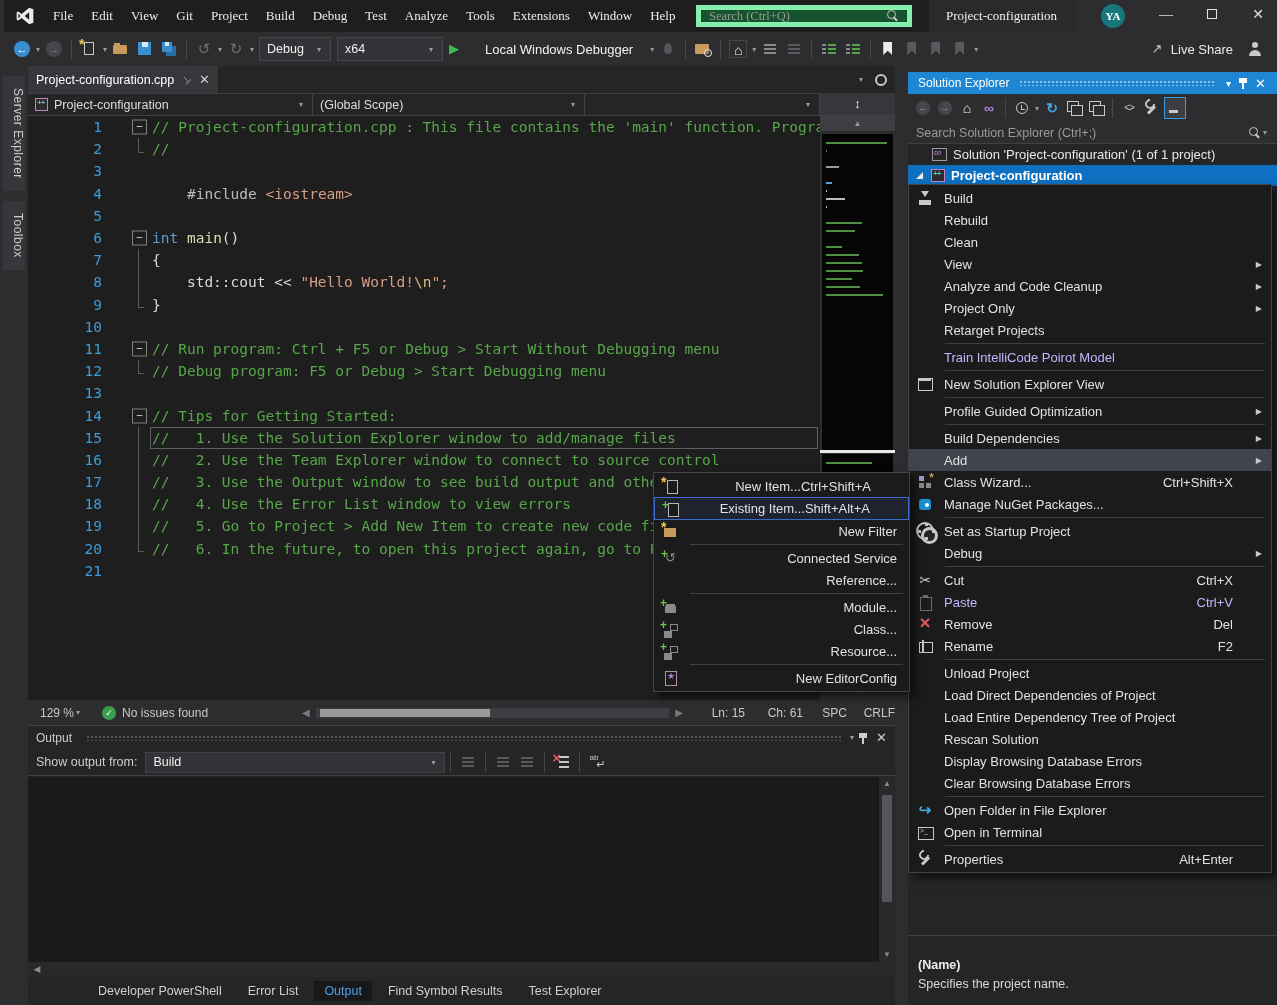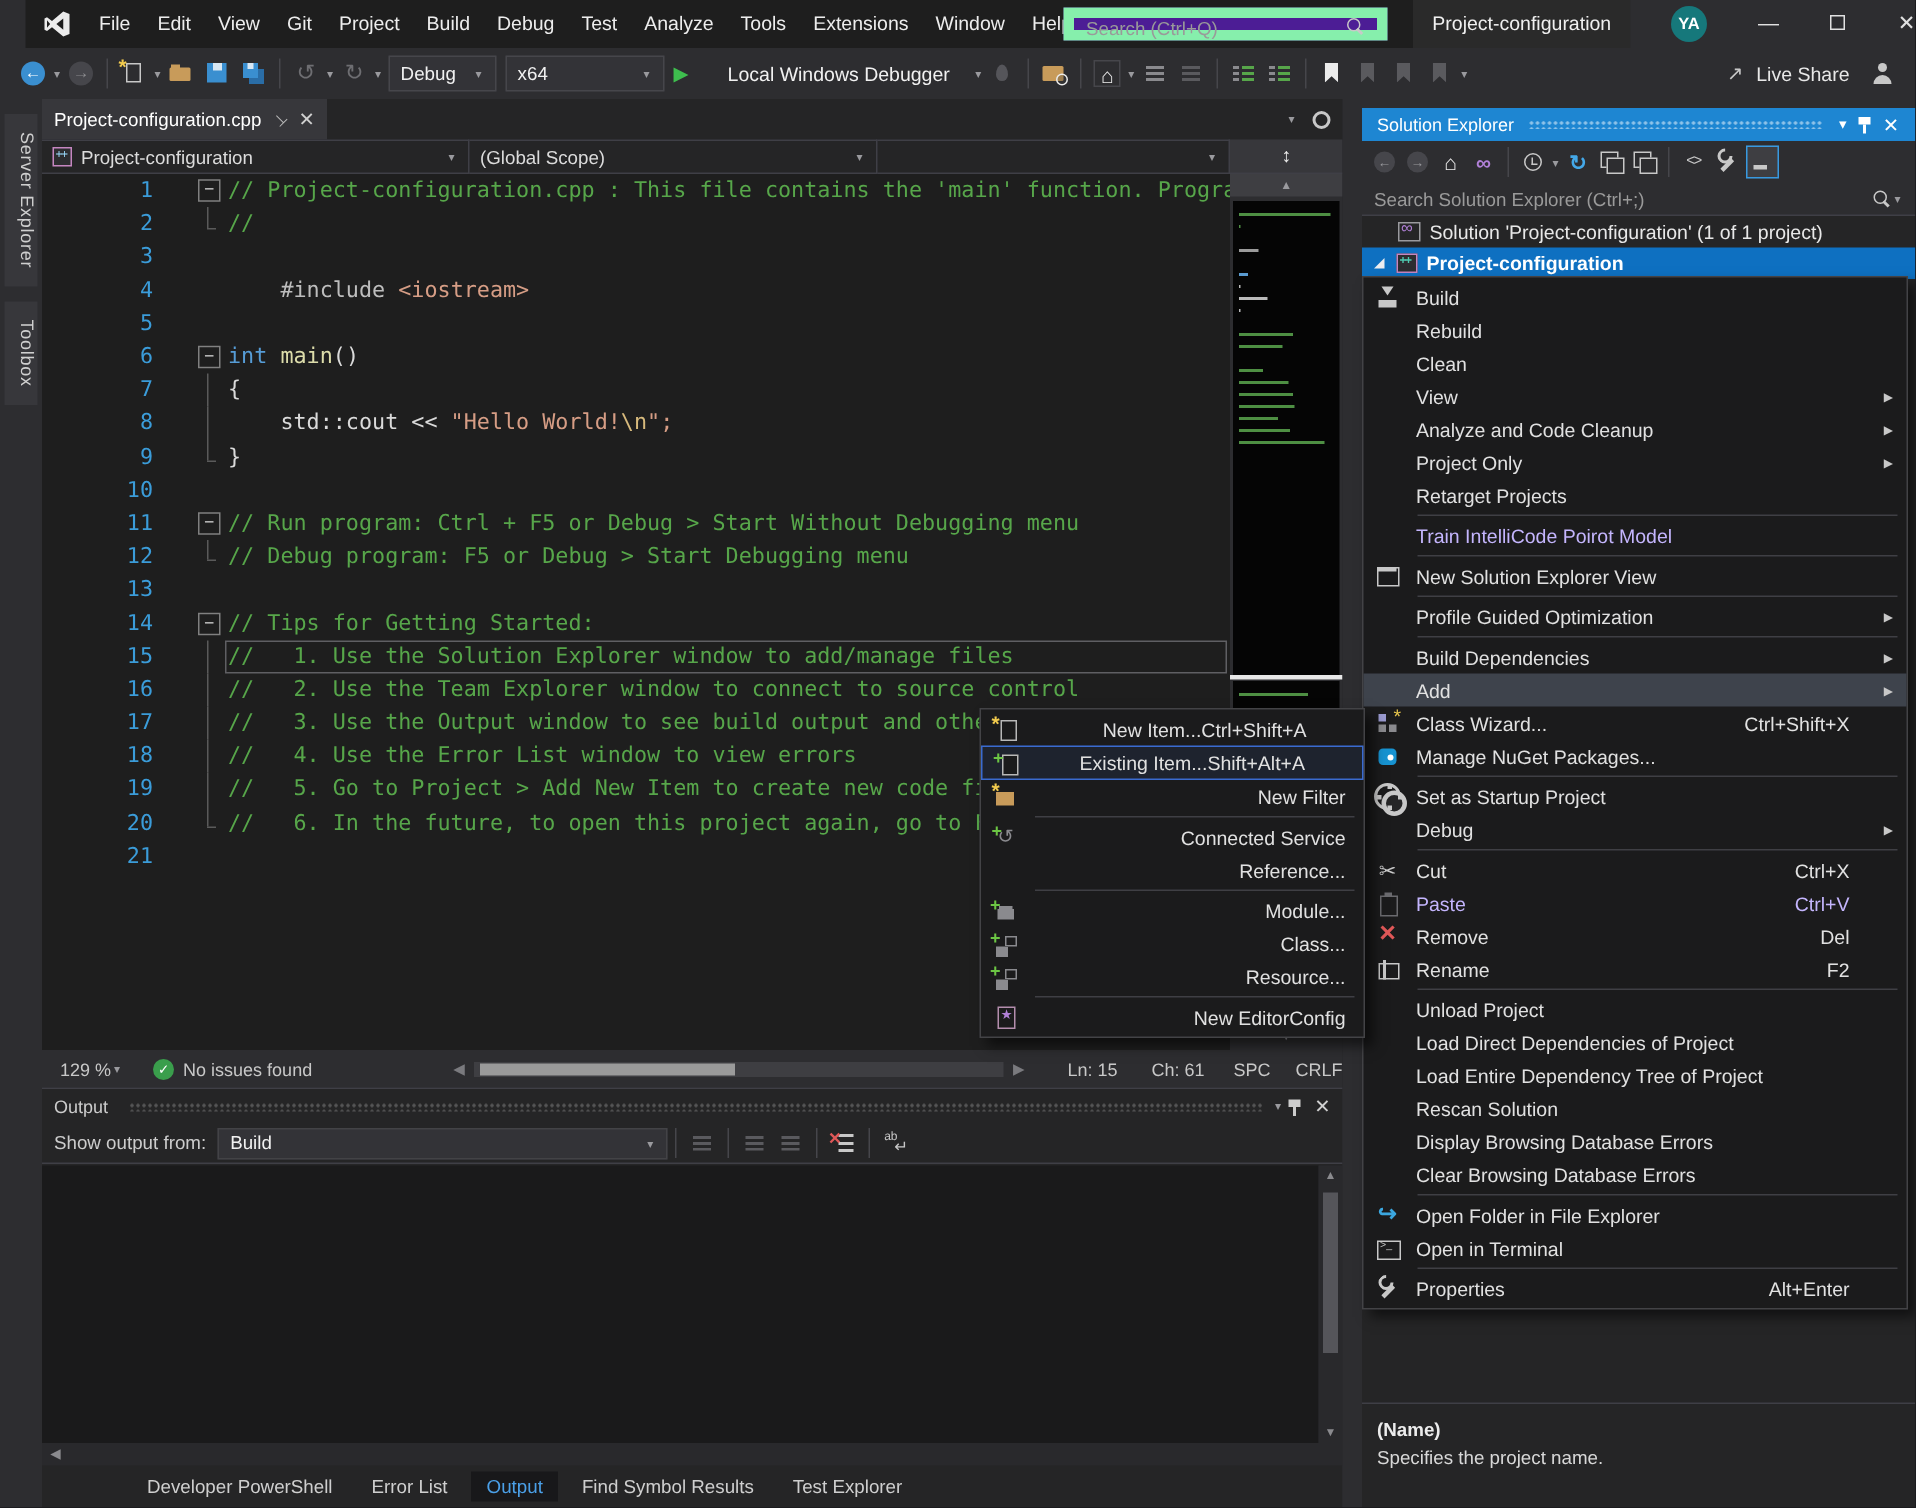--- a/index.html
+++ b/index.html
@@ -1,27 +1,27 @@
 <!DOCTYPE html>
 <html><head>
 <meta charset="utf-8">
 <style>
   * { margin:0; padding:0; box-sizing:border-box; }
   body { background:#000; font-family:"Liberation Sans", sans-serif; }
   #app { position:relative; width:1277px; height:1005px; background:#2d2d30; overflow:hidden;
          font-family:"Liberation Sans", sans-serif; color:#e1e1e1; }
 
   
-  .titlebar { position:absolute; left:17px; top:0; width:1025px; height:32px; background:#1e1e1e;
-              display:flex; align-items:center; }
+  .titlebar { position:absolute; left:4px; top:0; width:1025px; height:32px; background:#1e1e1e;
+              display:flex; align-items:center;font-family:Liberation Serif, serif; }
   .vslogo { width:22px; height:20px; margin:0 8px 0 10px; flex:none; }
   .menubar { display:flex; height:100%; align-items:center; }
   .mb-item { padding:0 9px; font-size:13px; color:#ededed; line-height:32px; cursor:default; }
-  .tb-search { position:absolute; left:692px; top:5px; width:216px; height:22px; background:#4c1d95;
-               border:7px solid #86efac; display:flex; padding:0 8px; }
+  .tb-search { position:absolute; left:692px; top:5px; width:216px; height:22px; background:#14532d;
+               border:5px solid #86efac; display:flex; align-items:center; padding:0 8px; }
   .tb-search .ph { flex:1; font-size:12.5px; color:#9a9a9a; }
   .mag { width:12px; height:12px; position:relative; flex:none; }
   .mag::before { content:""; position:absolute; width:7px; height:7px; border:1.6px solid #c8c8c8;
                  border-radius:50%; left:0; top:0; }
   .mag::after { content:""; position:absolute; width:5px; height:1.6px; background:#c8c8c8;
                 left:6px; top:8px; transform:rotate(45deg); }
   .win-title { position:absolute; left:925px; top:0; width:145px; height:32px; line-height:32px;
                text-align:center; font-size:13px; color:#f0f0f0; background:#2a2a2a; }
   .avatar { position:absolute; left:1097px; top:4px; width:24px; height:24px; border-radius:50%;
             background:#16787b; color:#fff; font-size:11px; font-weight:bold; text-align:center;
@@ -204,21 +204,21 @@
   .sesearch .ph { flex:1; font-size:12.5px; color:#9a9a9a; }
   .setree { font-size:13px; }
   .trow { height:21px; display:flex; align-items:center; color:#e8e8e8; }
   .trow.sel { background:#0e70c1; color:#fff; font-weight:bold; }
   .tri { width:0; height:0; border-right:7px solid #ededf0; border-top:7px solid transparent; margin:0 6px 0 8px; flex:none; }
   .slnicon { width:15px; height:13px; border:1px solid #9a9a9e; position:relative; margin:0 6px 0 24px; flex:none; }
   .slnicon::before { content:"∞"; position:absolute; left:1px; top:-3px; color:#b180d7; font-size:11px; }
   .prjicon { width:14px; height:13px; border:1px solid #c586c0; background:#2d2d30; position:relative; margin:0 6px 0 2px; flex:none; }
   .prjicon::before { content:"+\002B"; position:absolute; left:1px; top:-1px; font-size:8px; color:#4ec9b0; letter-spacing:-1px; }
   .seprops { position:absolute; left:0; right:0; bottom:0; height:70px; border-top:1px solid #3f3f46;
-             background:#252526; padding:10px 10px; }
+             background:#252526; padding:22px 10px; }
   .seprops .nm { font-size:12.5px; font-weight:bold; color:#ececec; margin-bottom:5px; }
   .seprops .ds { font-size:12.5px; color:#d8d8d8; }
 
   
   .menu { position:absolute; background:#1b1b1c; border:1px solid #434346; box-shadow:5px 5px 8px rgba(0,0,0,.55);
           padding:2px 0; z-index:50; }
   .ctxmenu { left:908px; top:184px; width:364px; }
   .submenu { left:653px; top:472px; width:257px;text-align:right; }
   .mrow { height:22px; display:flex; align-items:center; font-size:13px; color:#e1e1e1; position:relative; padding-right:12px; }
   .submenu .mrow { height:22px; }

